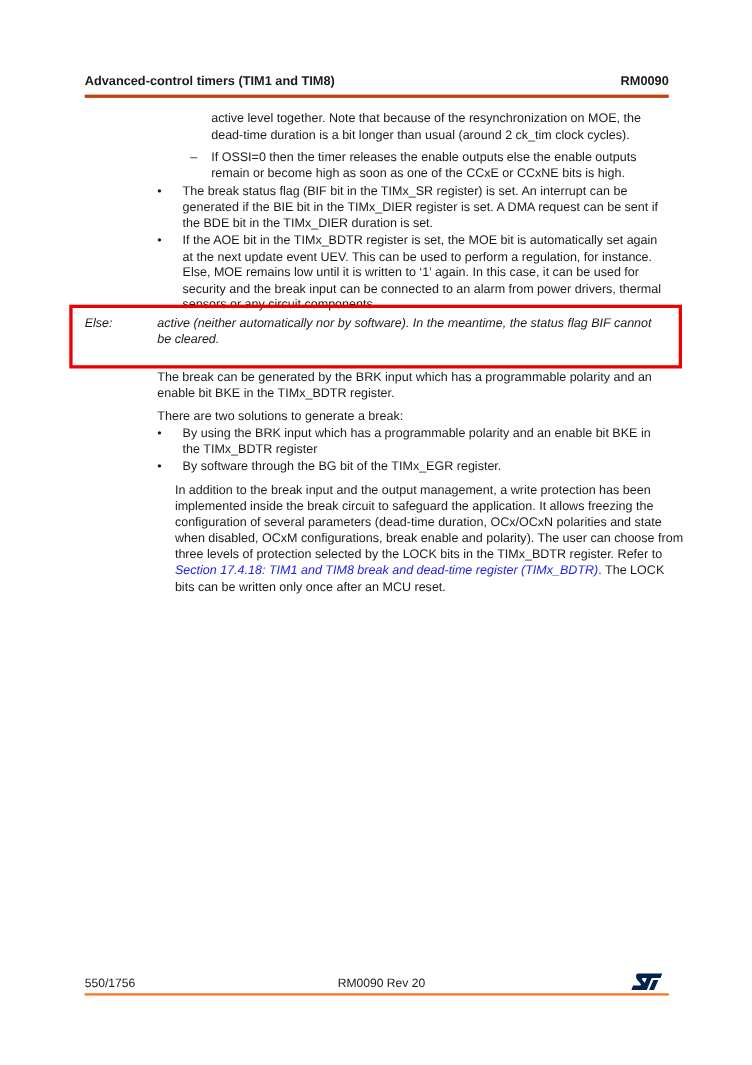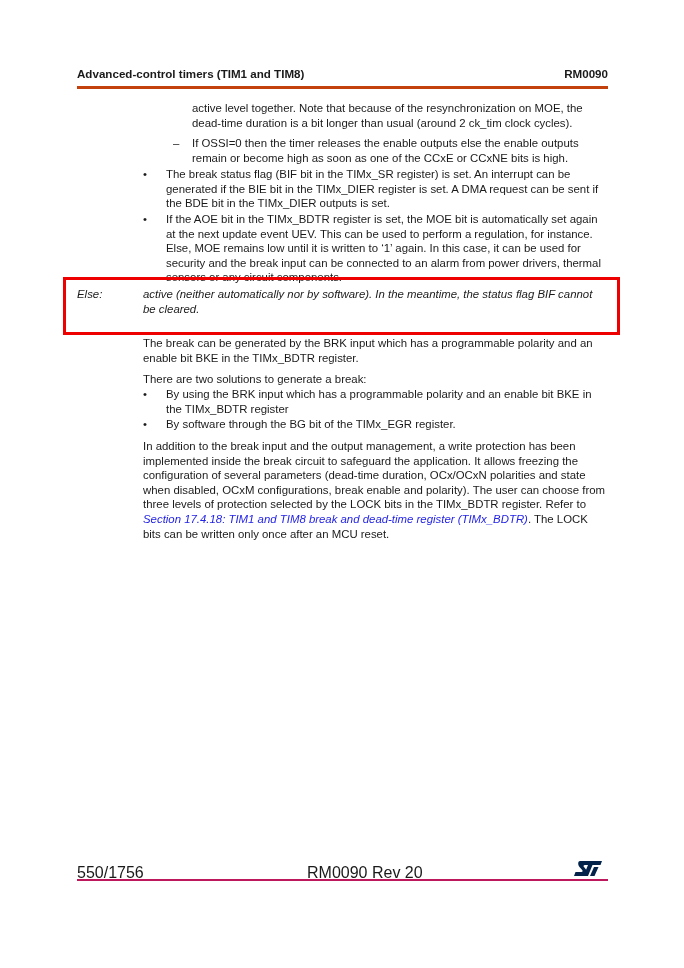--- a/index.html
+++ b/index.html
@@ -34,23 +34,23 @@
     .note .text { position: absolute; left: 66px; width: 468px; }
 
     .highlight-box {
       position: absolute; left: 63px; top: 277px; width: 551px; height: 52px;
       border: 3.5px solid #ee0000; box-sizing: content-box;
     }
 
     .link { color: #2323e6; font-style: italic; }
 
     .page-footer {
-      position: absolute; left: 77px; top: 864px; width: 531px; height: 15px;
-      border-bottom: 2px solid #be185d;
-      font-size: 16px;
+      position: absolute; left: 77px; top: 888px; width: 531px; height: 15px;
+      border-bottom: 2px solid #f97316;
+      font-size: 11px;
     }
     .page-footer .left { position: absolute; left: 0; top: 0; }
     .page-footer .center { position: absolute; left: 230px; top: 0; text-align: center; }
     .page-footer .logo { position: absolute; right: 5px; top: -4px; width: 30px; height: 17px; }
   </style>
 </head>
 <body>
 
 <div class="page-header">
   <span class="left">Advanced-control timers (TIM1 and TIM8)</span>
@@ -70,21 +70,21 @@
       <div>If OSSI=0 then the timer releases the enable outputs else the enable outputs</div>
       <div>remain or become high as soon as one of the CCxE or CCxNE bits is high.</div>
     </div>
   </div>
 
   <div class="bullet-item" style="top:167px;">
     <span class="marker">•</span>
     <div class="text">
       <div>The break status flag (BIF bit in the TIMx_SR register) is set. An interrupt can be</div>
       <div>generated if the BIE bit in the TIMx_DIER register is set. A DMA request can be sent if</div>
-      <div>the BDE bit in the TIMx_DIER outputs is set.</div>
+      <div>the BDE bit in the TIMx_DIER duration is set.</div>
     </div>
   </div>
 
   <div class="bullet-item" style="top:212px;">
     <span class="marker">•</span>
     <div class="text">
       <div>If the AOE bit in the TIMx_BDTR register is set, the MOE bit is automatically set again</div>
       <div>at the next update event UEV. This can be used to perform a regulation, for instance.</div>
       <div>Else, MOE remains low until it is written to ‘1’ again. In this case, it can be used for</div>
       <div>security and the break input can be connected to an alarm from power drivers, thermal</div>
@@ -117,21 +117,21 @@
     </div>
   </div>
 
   <div class="bullet-item" style="top:417px;">
     <span class="marker">•</span>
     <div class="text">
       <div>By software through the BG bit of the TIMx_EGR register.</div>
     </div>
   </div>
 
-  <div class="para" style="top:439px;">
+  <div class="para" style="top:439px;margin-left:16px;">
     <div>In addition to the break input and the output management, a write protection has been</div>
     <div>implemented inside the break circuit to safeguard the application. It allows freezing the</div>
     <div>configuration of several parameters (dead-time duration, OCx/OCxN polarities and state</div>
     <div>when disabled, OCxM configurations, break enable and polarity). The user can choose from</div>
     <div>three levels of protection selected by the LOCK bits in the TIMx_BDTR register. Refer to</div>
     <div><a class="link">Section 17.4.18: TIM1 and TIM8 break and dead-time register (TIMx_BDTR)</a><span>. The LOCK</span></div>
     <div>bits can be written only once after an MCU reset.</div>
   </div>
 </div>
 

